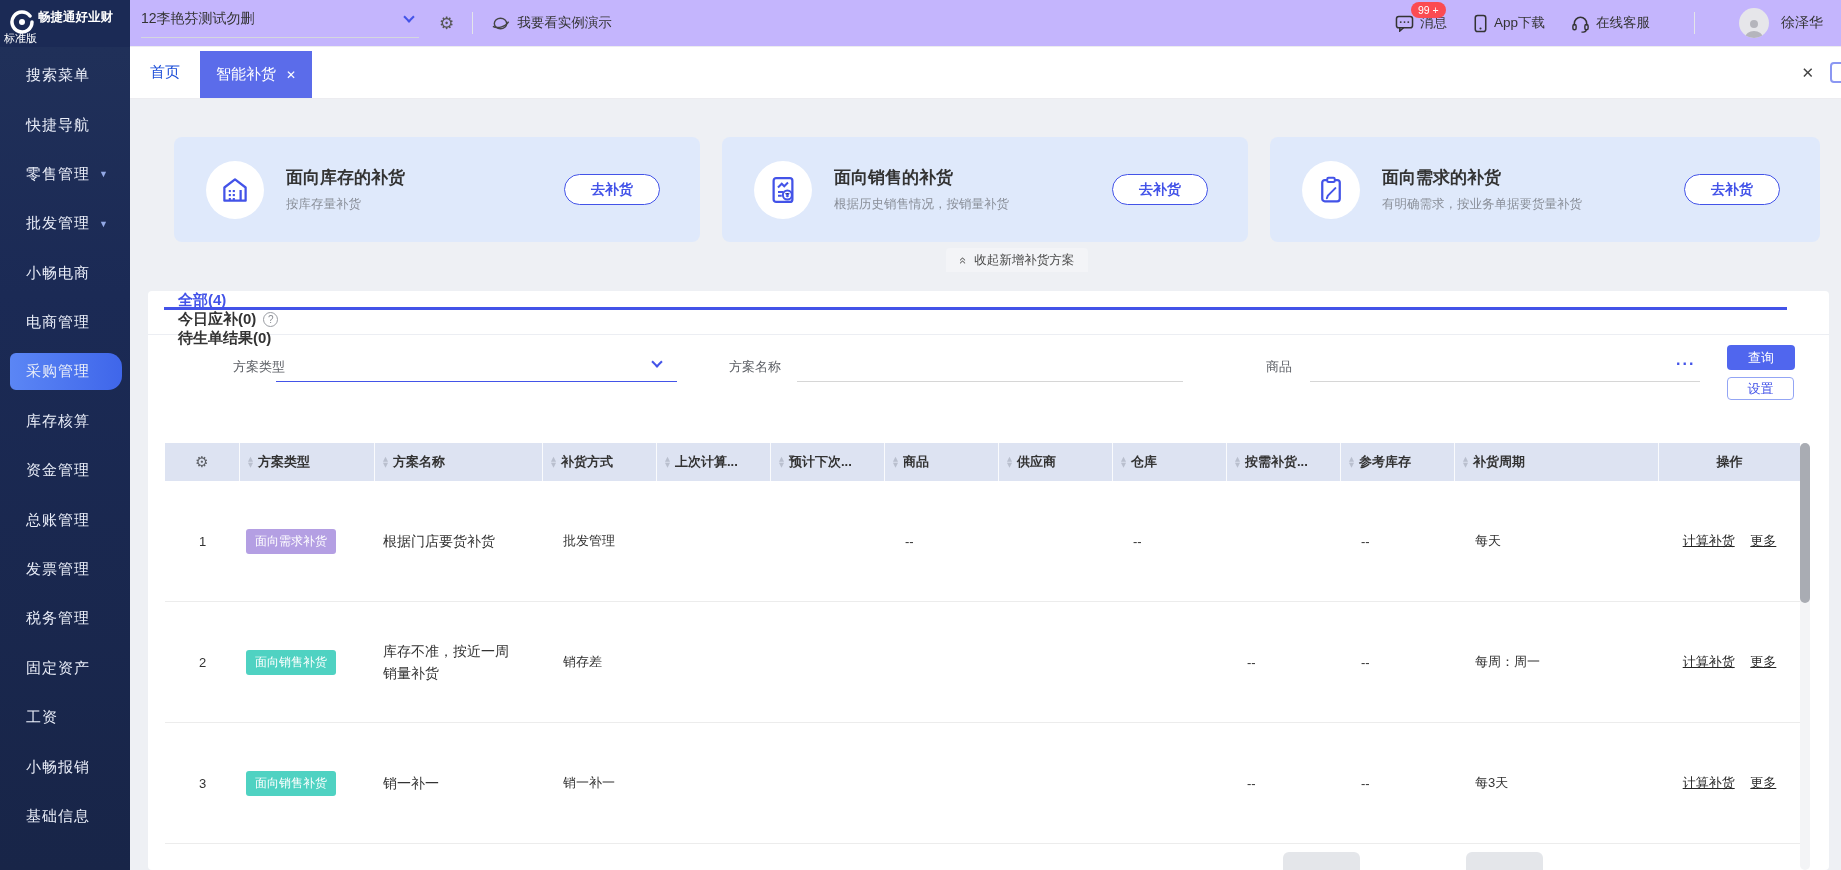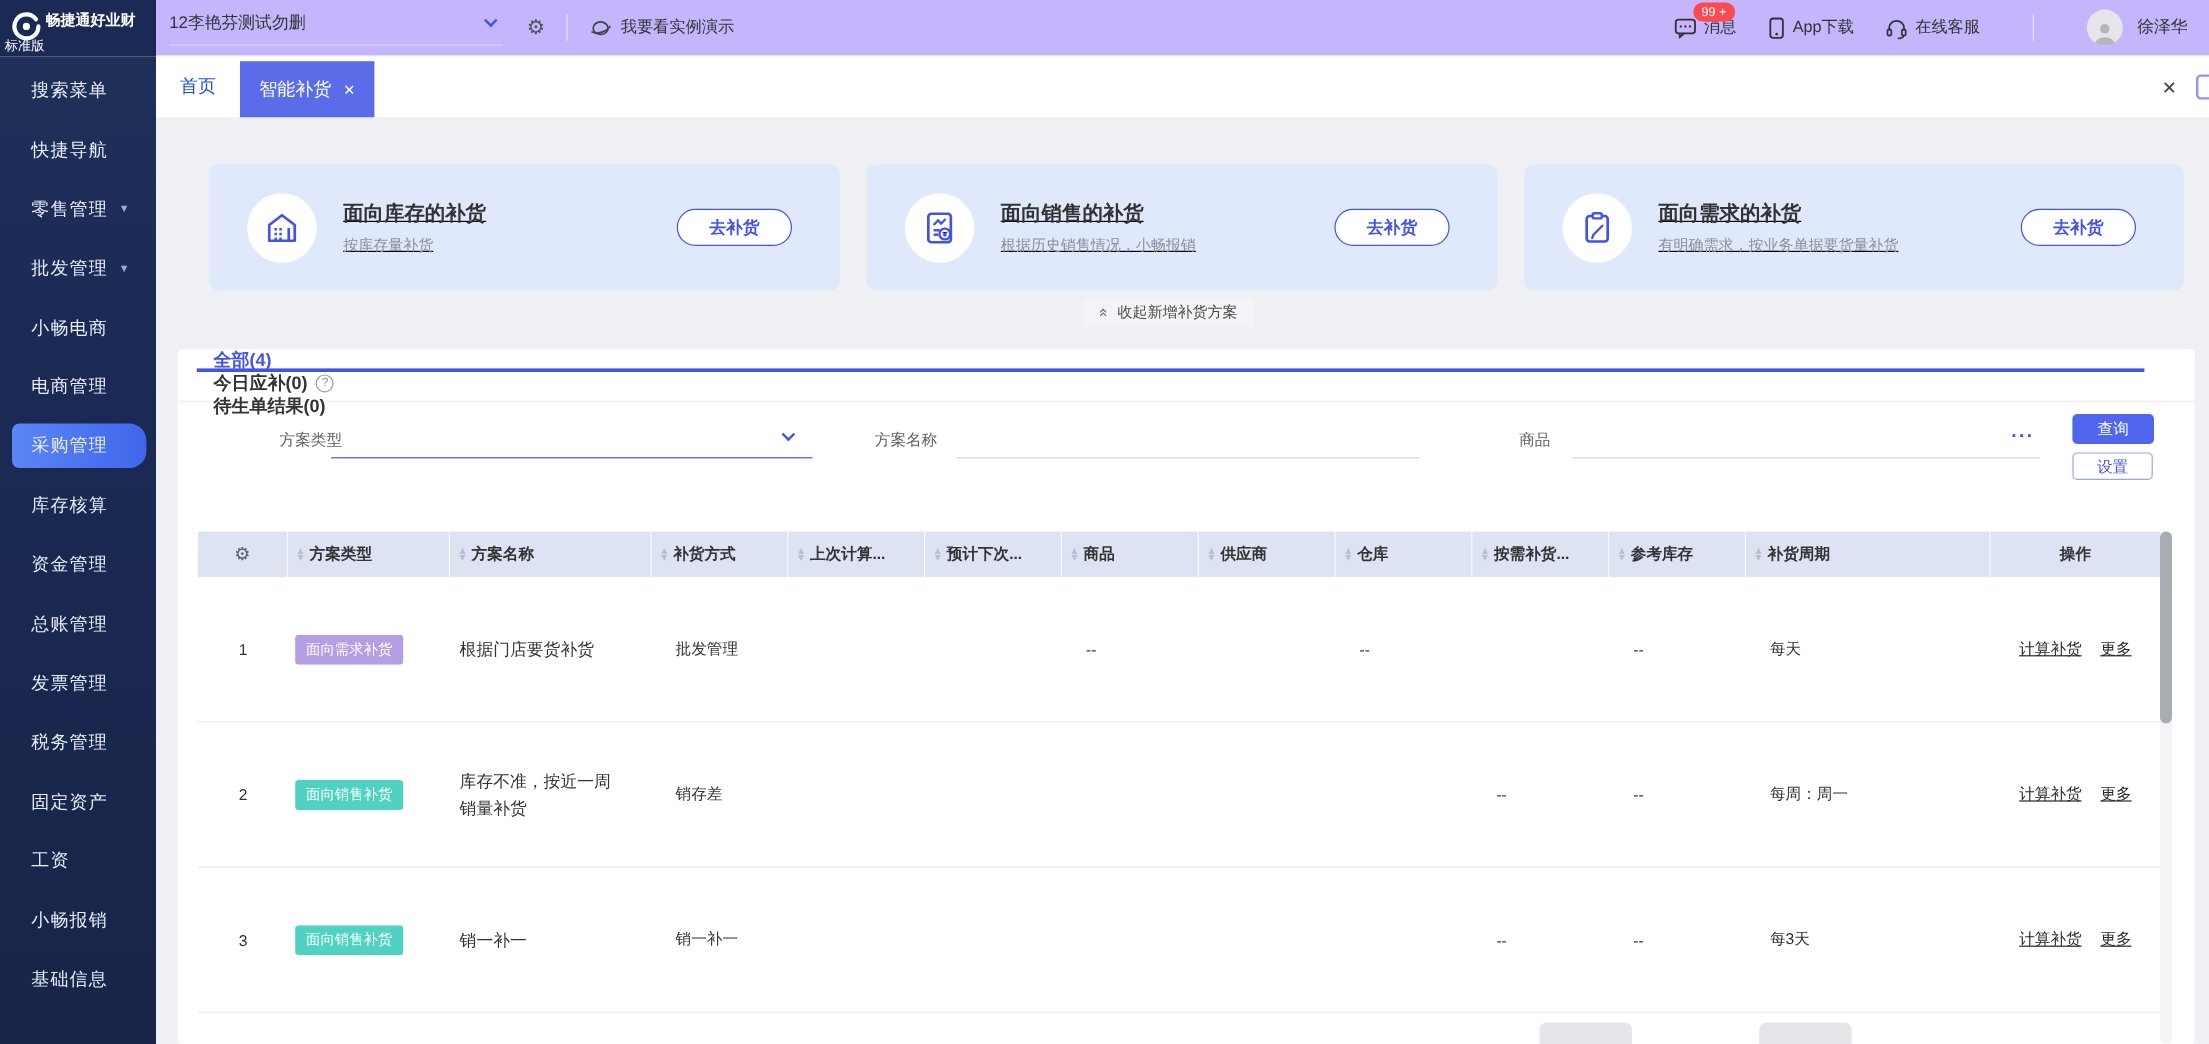--- a/index.html
+++ b/index.html
@@ -49,31 +49,31 @@
   .side-item { height:49.4px; display:flex; align-items:center; padding-left:26px; color:#e9edf8;
     font-size:15px; letter-spacing:1px; cursor:pointer; }
   .side-item .caret { font-size:9px; color:#93a9e6; margin-left:9px; }
   .side-item.active { margin:0 8px 0 10px; padding-left:16px; height:36.4px; margin-top:6px; margin-bottom:7px;
     background:linear-gradient(90deg,#5b86f5,#3f66ea); border-radius:6px 14px 14px 6px; }
 
   
   .main { position:absolute; left:130px; top:99px; right:0; bottom:0; background:#eef0f4; }
   .cards { position:absolute; left:44px; top:38px; display:flex; gap:22px; }
   .card { height:105px; background:#dfe9fb; border-radius:8px; position:relative; display:flex;
-    align-items:center; padding-left:32px;text-decoration:underline; }
+    align-items:center; padding-left:32px; }
   .card.c1,.card.c2 { width:526px; } .card.c3 { width:550px; }
   .card-circle { width:58px; height:58px; border-radius:50%; background:#fff; display:flex;
     align-items:center; justify-content:center; flex:none; }
   .card-text { margin-left:22px; }
   .card-title { font-size:17px; color:#333; font-weight:600; }
   .card-sub { font-size:12.5px; color:#8a8f99; margin-top:7px; }
   .card-btn { position:absolute; right:40px; top:37px; width:96px; height:31px; border:1px solid #4353e8;
     border-radius:16px; background:#fff; color:#4353e8; font-size:14px; font-weight:bold; cursor:pointer;
     font-family:inherit; }
-  .collapse-chip { position:absolute; left:773px; top:149px; height:24px; display:flex; align-items:center;
+  .collapse-chip { position:absolute; left:816px; top:149px; height:24px; display:flex; align-items:center;
     padding:0 14px; background:#f3f4f7; border-radius:4px 4px 0 0; font-size:12.5px; color:#4a4a4a; cursor:pointer; }
   .collapse-chip .up2 { display:inline-block; transform:rotate(90deg); font-size:13px; color:#666; margin-right:7px; }
 
   
   .panel { position:absolute; left:18px; top:192px; width:1681px; height:579px; background:#fff;
     border-radius:4px; overflow:hidden; }
   .ptabs { height:44px; display:flex; align-items:stretch; border-bottom:1px solid #eceef3; padding-left:16px;flex-direction:column; }
   .ptab { display:flex; align-items:center; padding:0 14px; margin-right:42px; font-size:15px; font-weight:bold;
     color:#333; position:relative; cursor:pointer; }
   .ptab.active { color:#4353e8; }
@@ -281,21 +281,21 @@
           <svg width="30" height="30" viewBox="0 0 24 24">
             <rect x="4.5" y="2.5" width="15" height="19" rx="2" fill="none" stroke="#4353e8" stroke-width="1.8"></rect>
             <path d="M8 10 L11 7 L13 9 L16 6" fill="none" stroke="#4353e8" stroke-width="1.6"></path>
             <path d="M8 13.5 H12 M8 16.5 H11" stroke="#4353e8" stroke-width="1.6"></path>
             <circle cx="15.5" cy="16" r="3.6" fill="#fff" stroke="#4353e8" stroke-width="1.6"></circle>
             <path d="M14 14.6 L15.5 16.2 L17 14.6 M15.5 16.2 V17.8 M14.3 16.9 H16.7" stroke="#4353e8" stroke-width="1"></path>
           </svg>
         </div>
         <div class="card-text">
           <div class="card-title">面向销售的补货</div>
-          <div class="card-sub">根据历史销售情况，小畅报销</div>
+          <div class="card-sub">根据历史销售情况，按销量补货</div>
         </div>
         <button class="card-btn">去补货</button>
       </div>
       <div class="card c3">
         <div class="card-circle">
           <svg width="30" height="30" viewBox="0 0 24 24">
             <rect x="5" y="4" width="14" height="17" rx="2" fill="none" stroke="#4353e8" stroke-width="1.8"></rect>
             <rect x="9" y="2.2" width="6" height="3.4" rx="1" fill="#fff" stroke="#4353e8" stroke-width="1.6"></rect>
             <path d="M9.5 16.5 L15.5 10.5 M9.5 16.5 L8.7 18.6" fill="none" stroke="#4353e8" stroke-width="1.6" stroke-linecap="round"></path>
           </svg>

